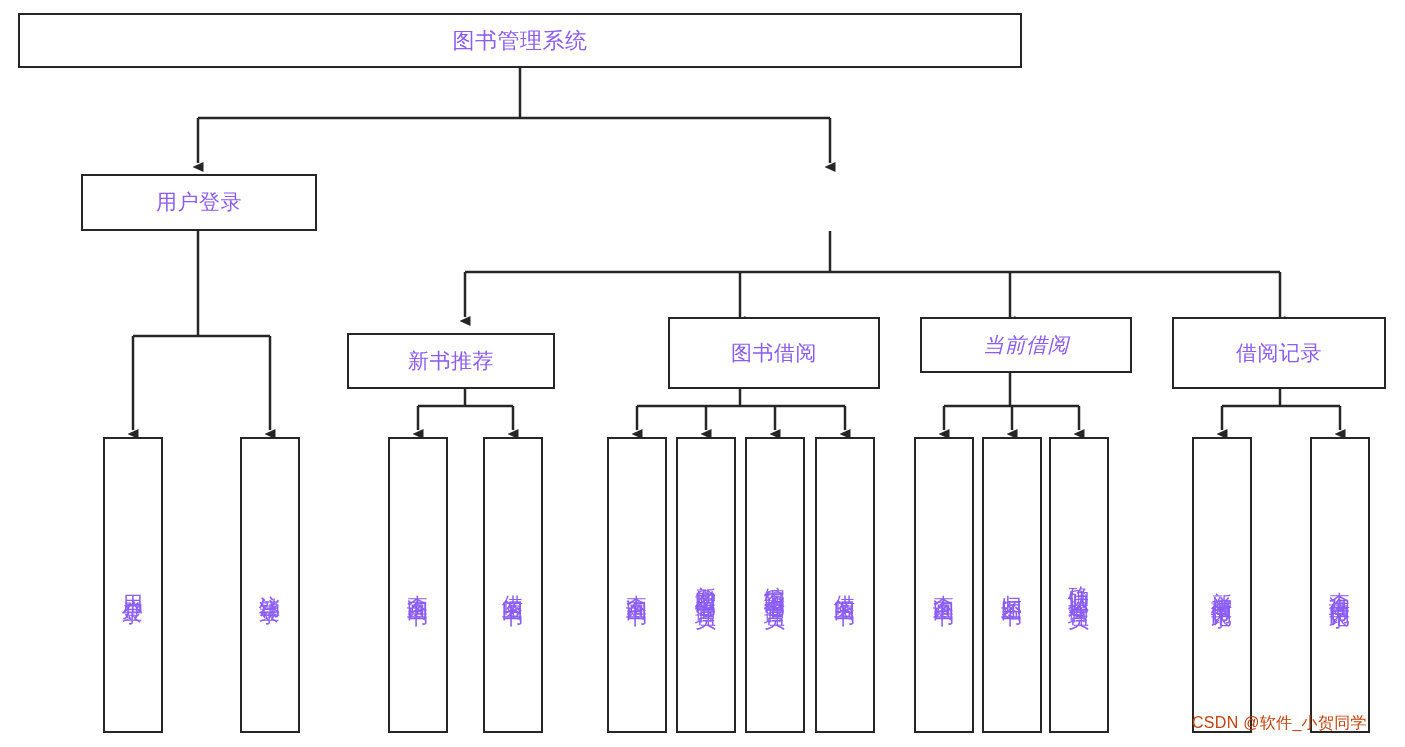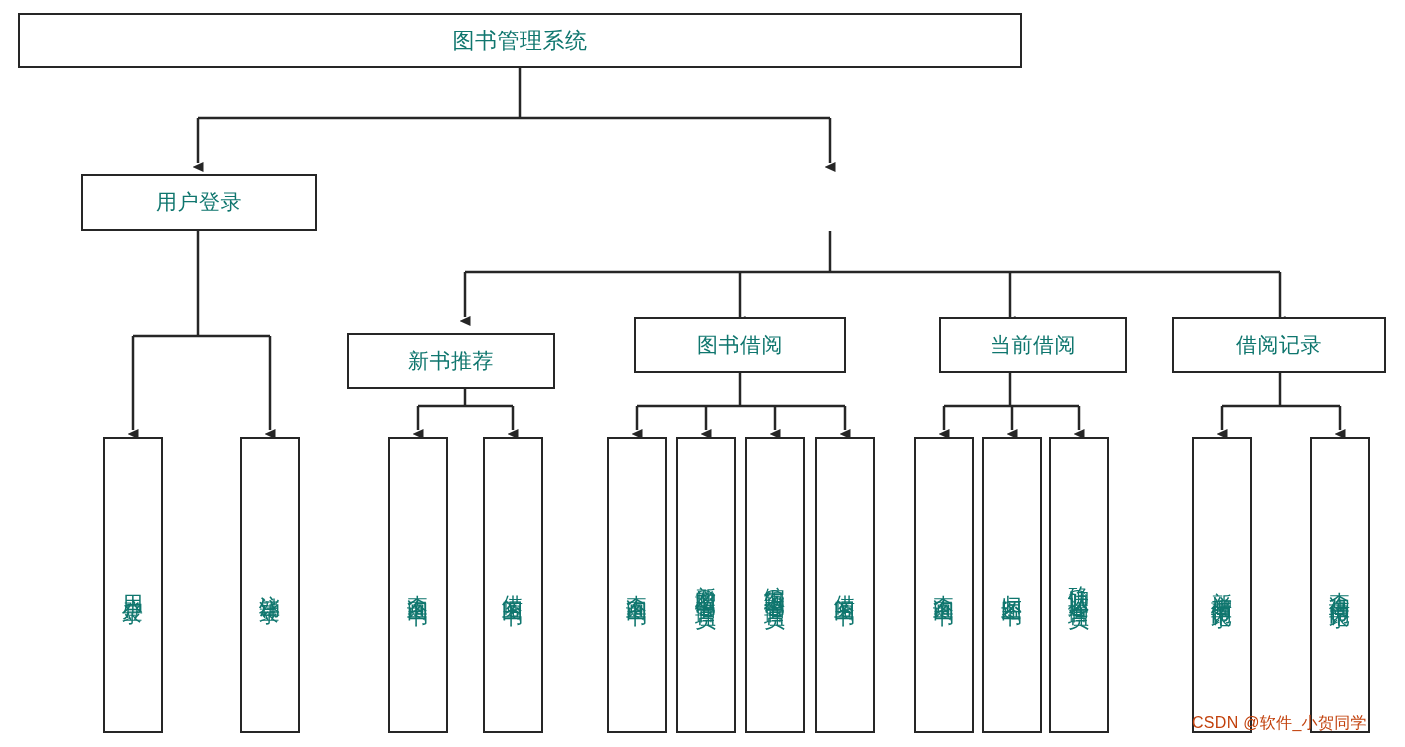--- a/index.html
+++ b/index.html
@@ -27,21 +27,21 @@
     pointer-events: none;
   }
   .node {
     position: absolute;
     box-sizing: border-box;
     border: 2.5px solid #262626;
     background: #ffffff;
     display: flex;
     align-items: center;
     justify-content: center;
-    color: #0f766e;
+    color: #8b5cf6;
   }
   .node-label {
     display: block;
     line-height: 1.18;
     letter-spacing: 0.5px;
     white-space: nowrap;
   }
   
   .node.horiz .node-label {
     font-size: 21px;
@@ -131,27 +131,27 @@
     <span class="node-label">图书管理系统</span>
   </div>
 
   <div class="node horiz" style="left:81px; top:174px; width:236px; height:57px;">
     <span class="node-label">用户登录</span>
   </div>
 
   <div class="node horiz" style="left:347px; top:317px; width:208px; height:56px;margin-top:16px;">
     <span class="node-label">新书推荐</span>
   </div>
-  <div class="node horiz" style="left:634px; top:317px; width:212px; height:56px;">
+  <div class="node horiz" style="left:668px; top:317px; width:212px; height:72px;">
     <span class="node-label">图书借阅</span>
   </div>
-  <div class="node horiz" style="left:939px; top:317px; width:188px; height:56px;">
+  <div class="node horiz" style="left:920px; top:317px; width:212px; height:56px;font-style:italic;">
     <span class="node-label">当前借阅</span>
   </div>
-  <div class="node horiz" style="left:1172px; top:317px; width:214px; height:56px;">
+  <div class="node horiz" style="left:1172px; top:317px; width:214px; height:72px;">
     <span class="node-label">借阅记录</span>
   </div>
 
   <div class="node vert" style="left:103px; top:437px; width:60px; height:296px;">
     <span class="node-label">用户登录</span>
   </div>
   <div class="node vert" style="left:240px; top:437px; width:60px; height:296px;">
     <span class="node-label">注销登录</span>
   </div>
 

